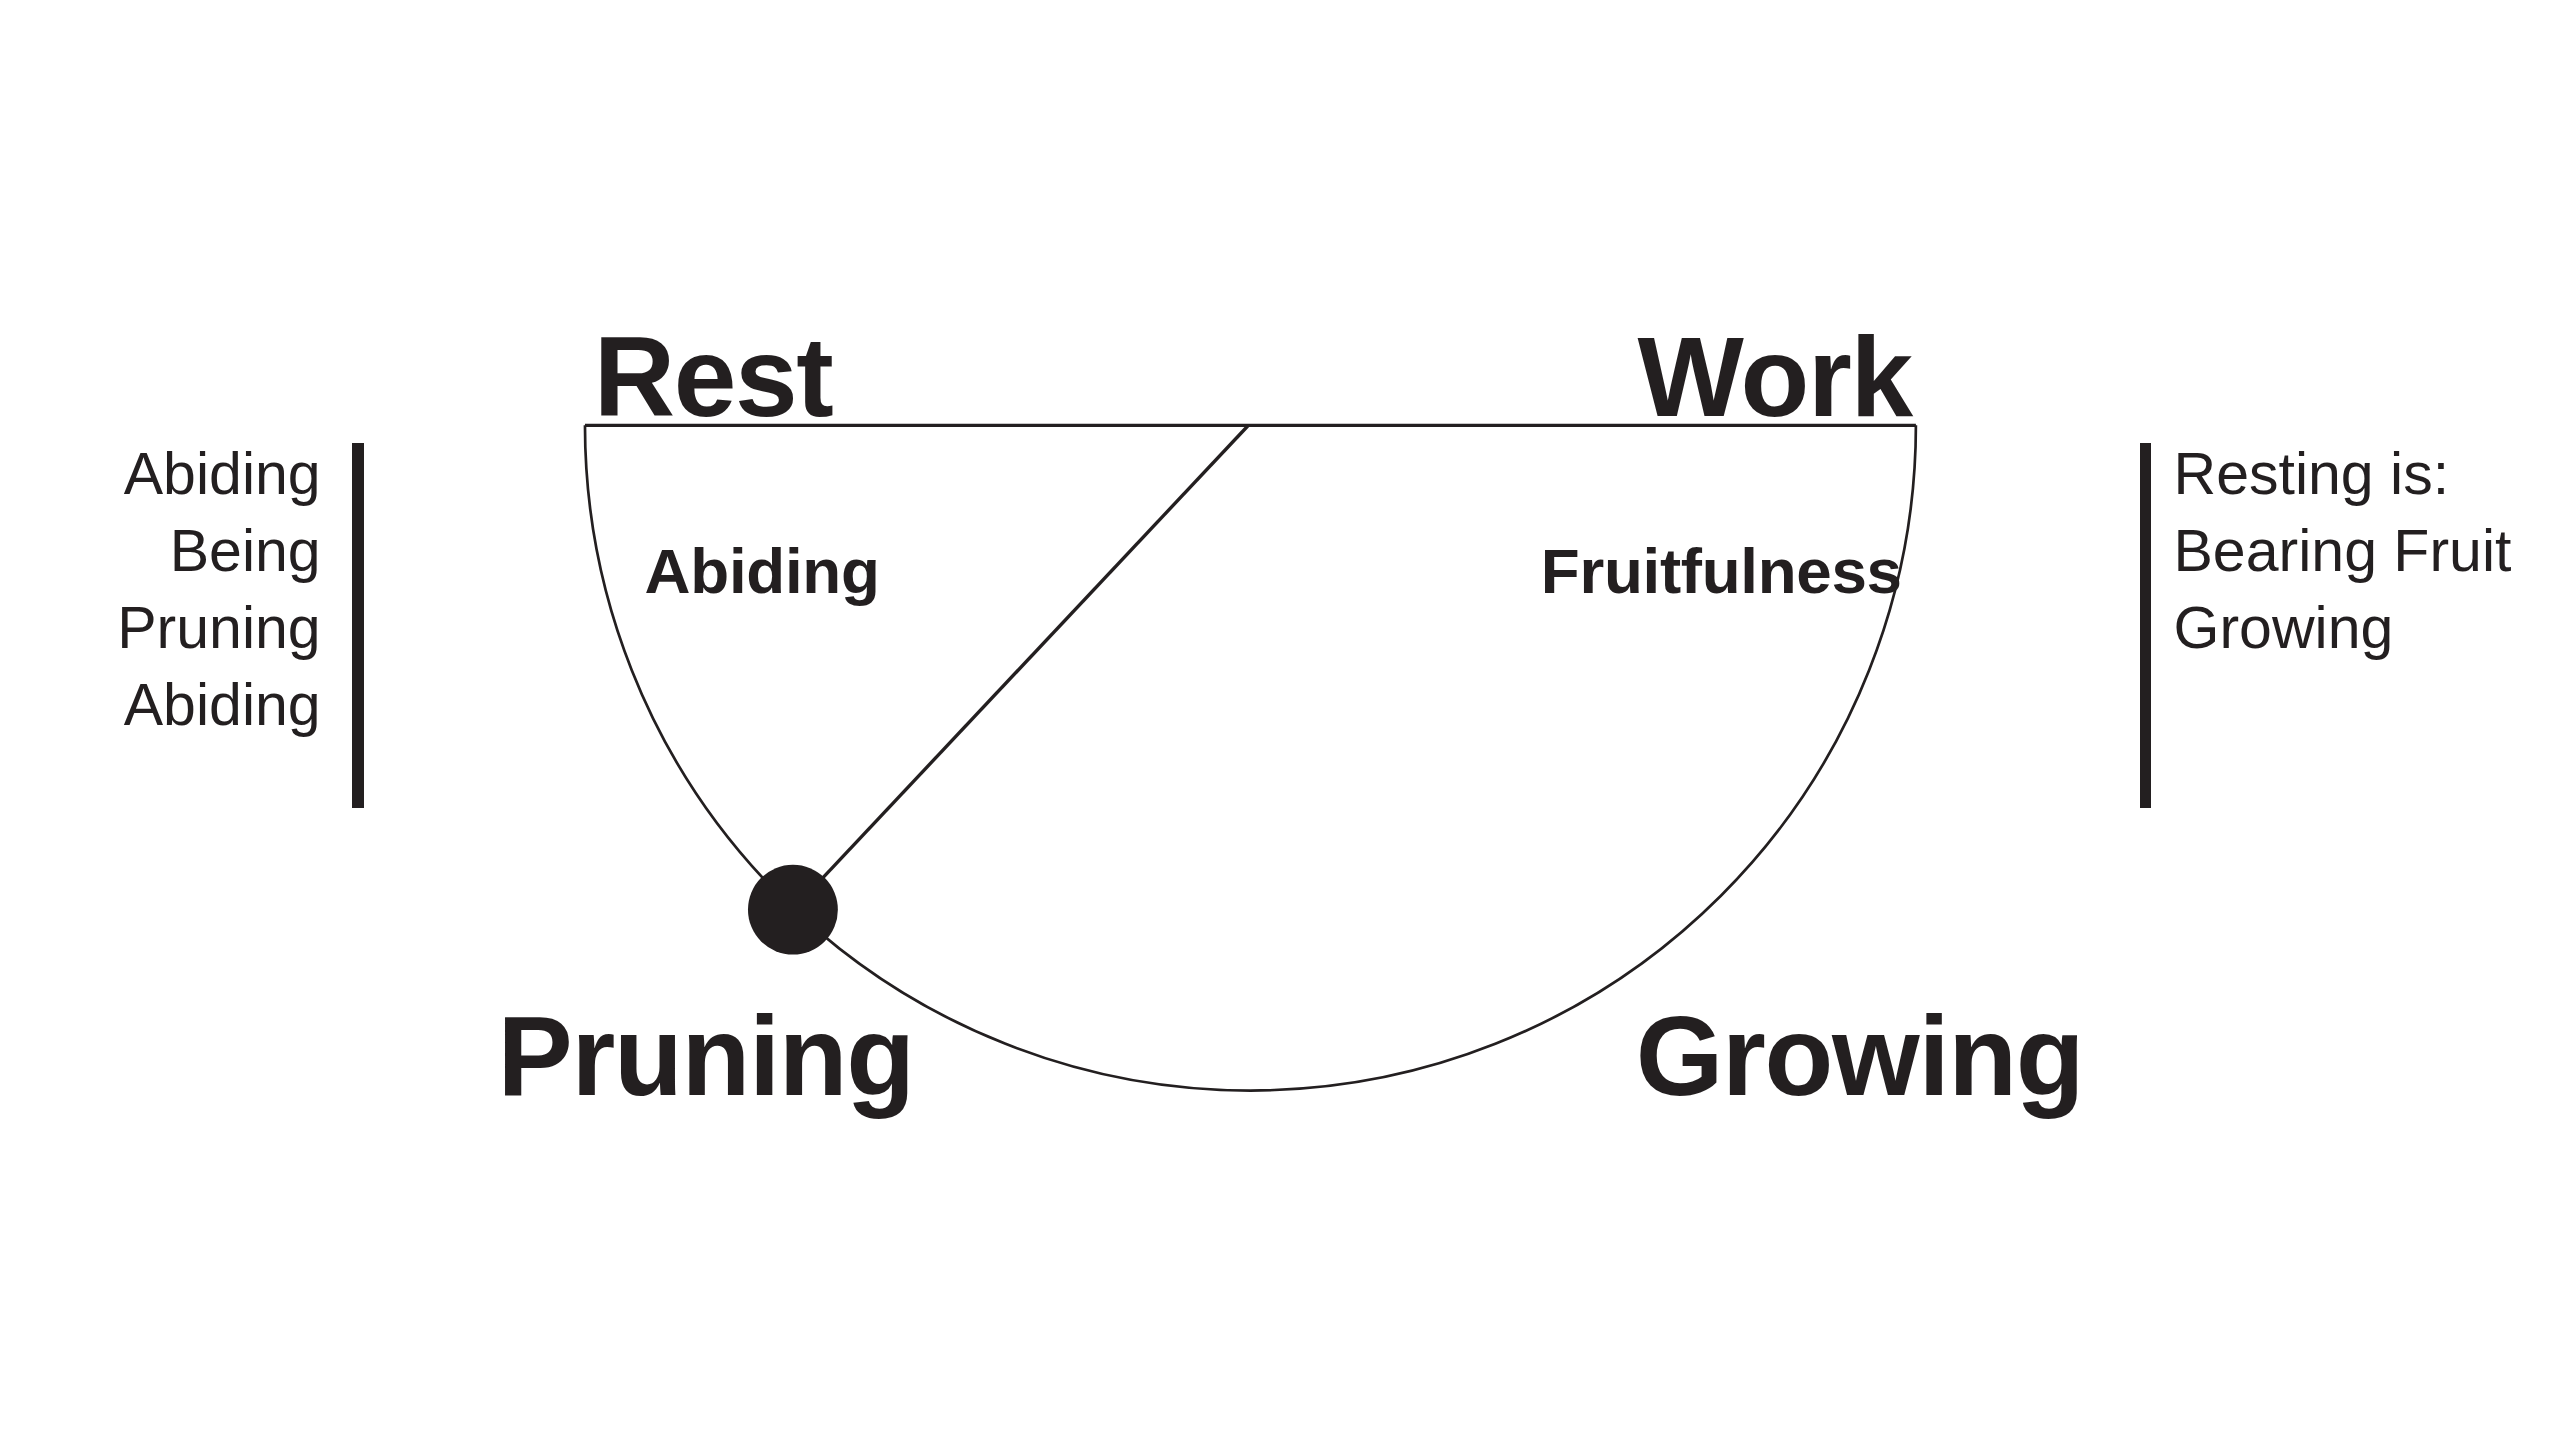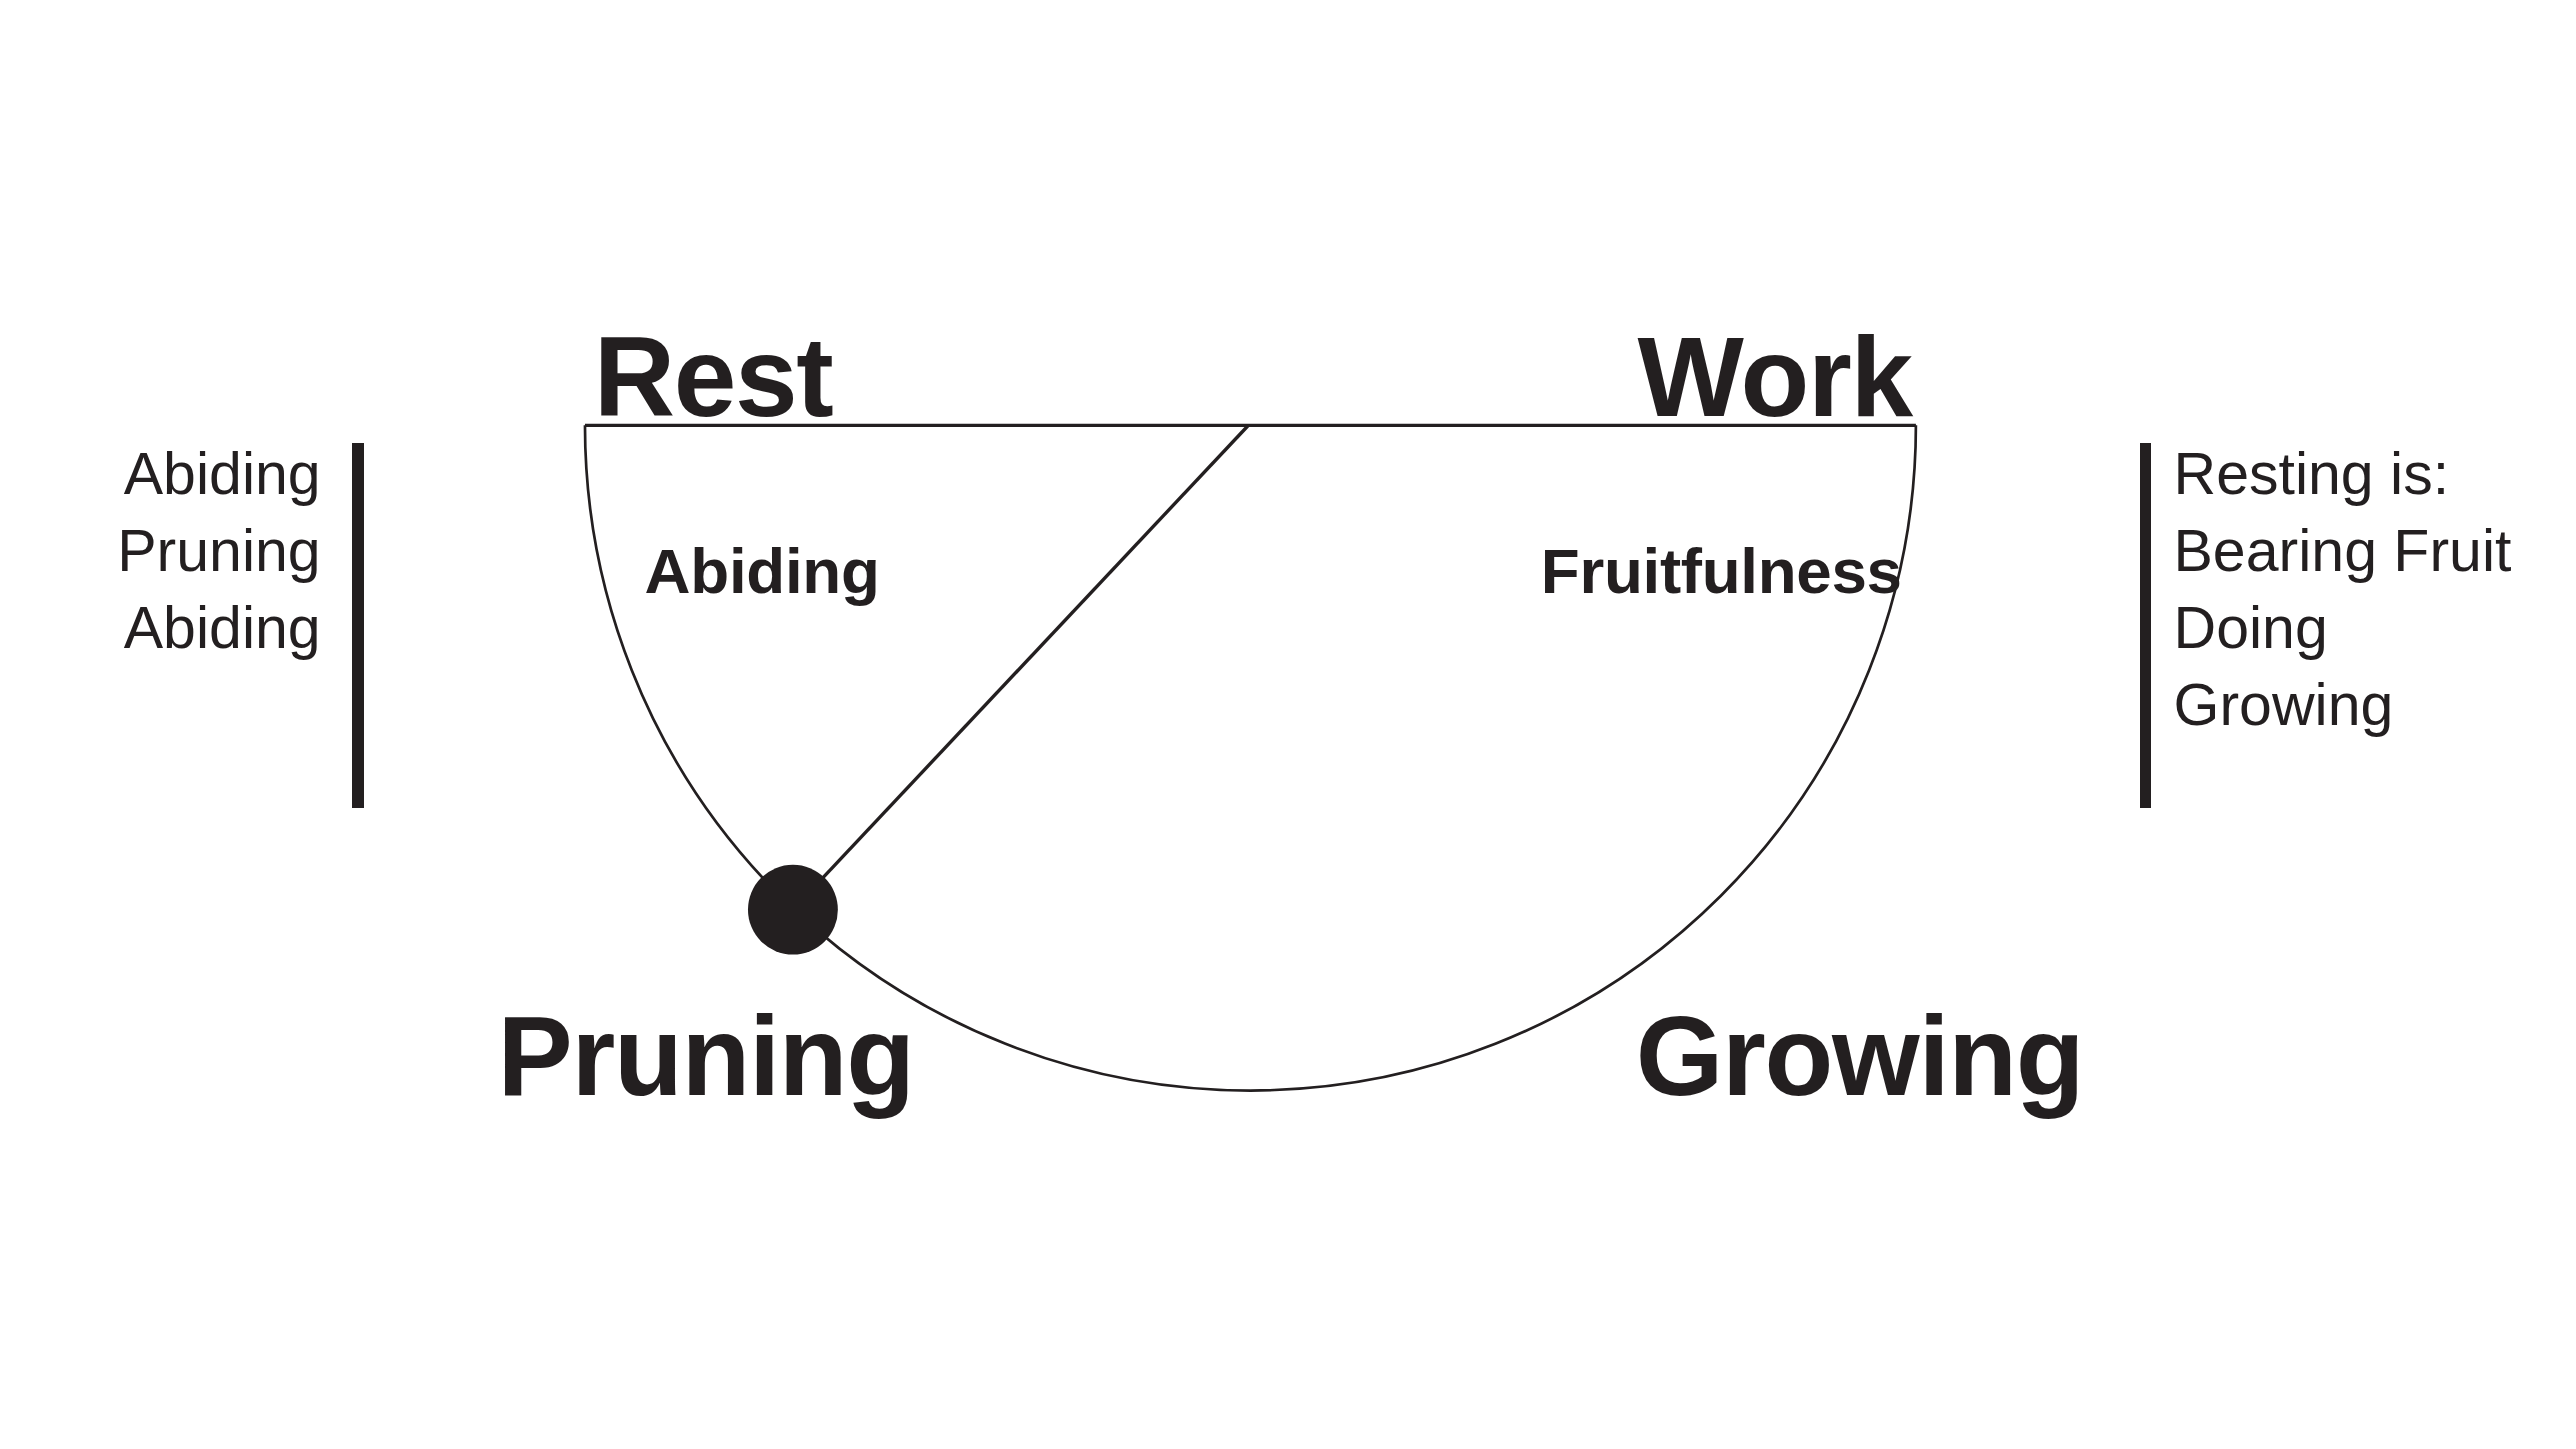--- a/index.html
+++ b/index.html
@@ -96,29 +96,29 @@
   <div class="label mid center-anchor label-abiding">Abiding</div>
 
   <div class="label mid center-anchor label-fruitfulness">Fruitfulness</div>
 
   <div class="label big center-anchor label-pruning">Pruning</div>
 
   <div class="label big center-anchor label-growing">Growing</div>
 
   <div class="panel left">
     <div>Abiding</div>
+    <div>Being</div>
     <div>Pruning</div>
     <div>Abiding</div>
   </div>
 
   <div class="rule left-rule"></div>
 
   <div class="rule right-rule"></div>
 
   <div class="panel right">
     <div>Resting is:</div>
     <div>Bearing Fruit</div>
-    <div>Doing</div>
     <div>Growing</div>
   </div>
 
 </div>
 
 
 </body></html>

